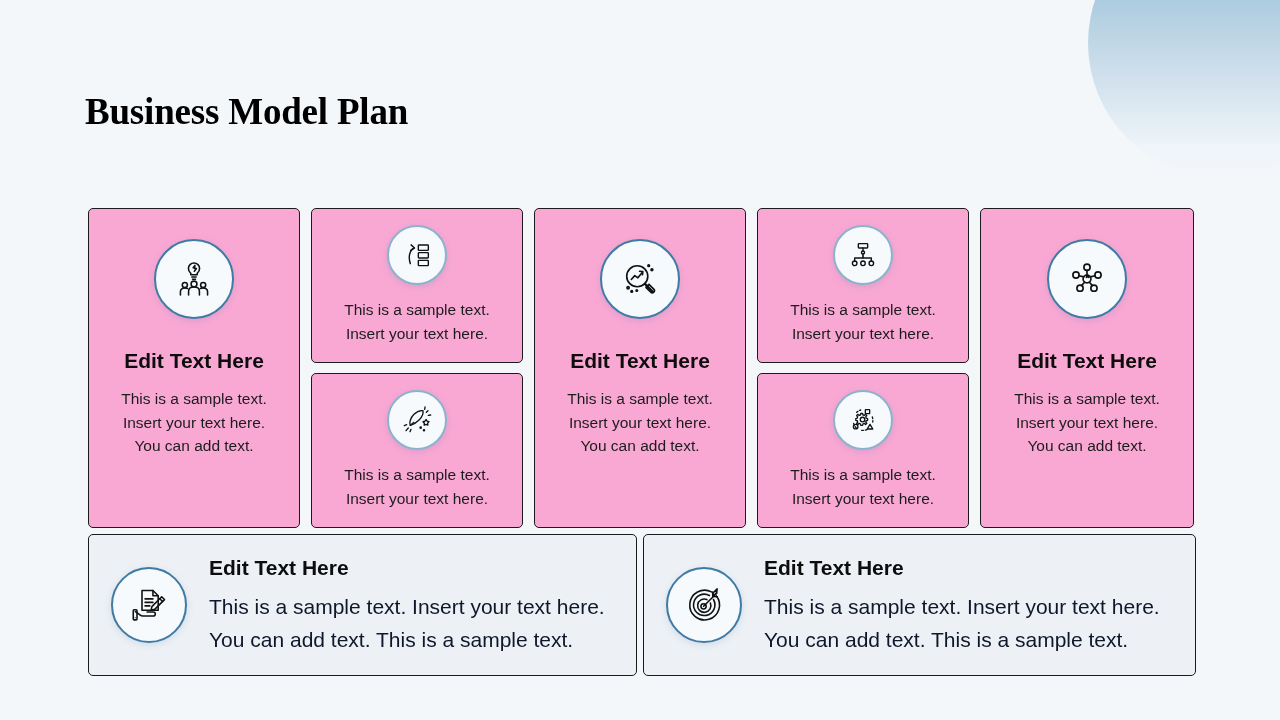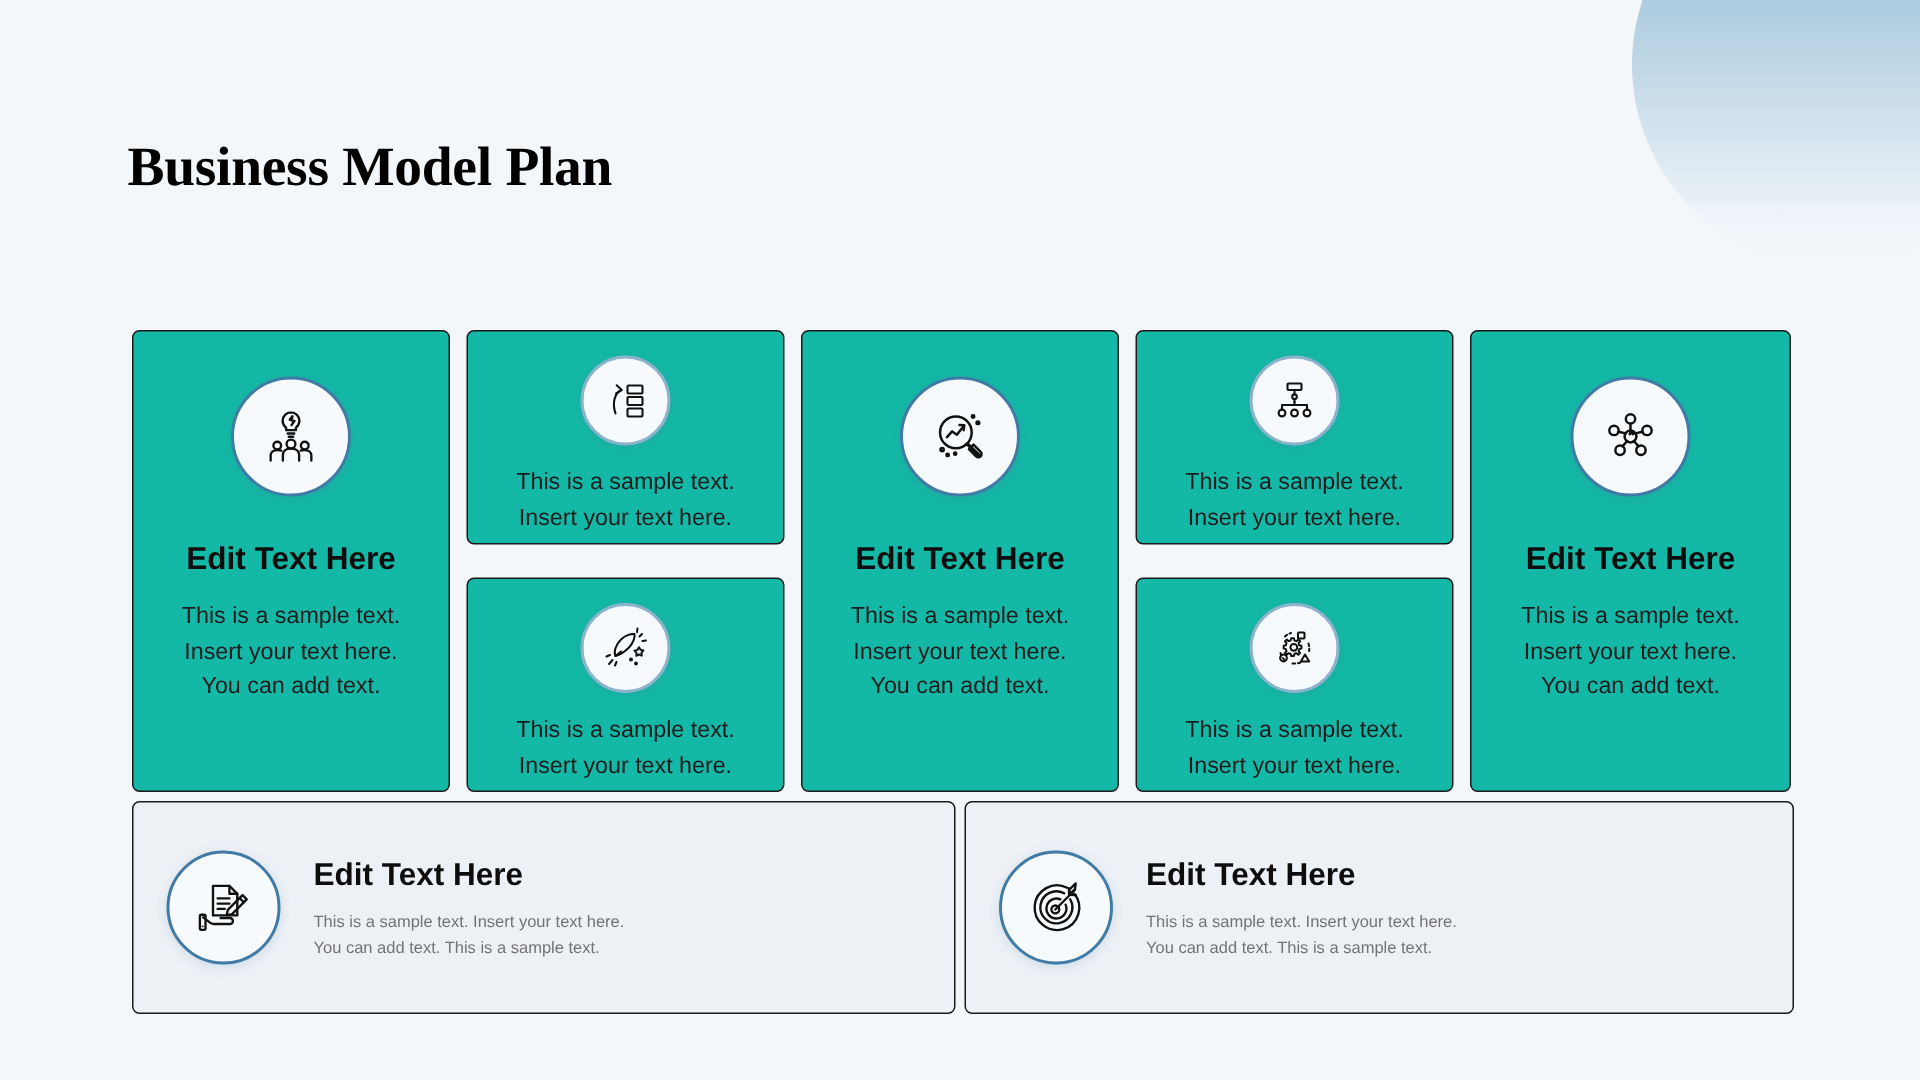--- a/index.html
+++ b/index.html
@@ -53,26 +53,25 @@
   .col {
     display: flex;
     flex-direction: column;
     gap: 10px;
   }
   .col-tall  { width: 212px; }
   .col-stack { width: 212px; }
   .col-wide  { width: 214px; }
 
   .card {
-    background: #14b8a6;
+    background: #f9a8d4;
     border: 1.2px solid #1b1b1b;
     border-radius: 5px;
     box-sizing: border-box;
     position: relative;
-    margin-top: 12px;
   }
   .card-tall {
     height: 320px;
     padding-top: 30px;
     display: flex;
     flex-direction: column;
     align-items: center;
   }
   .card-half {
     height: 155px;
@@ -150,23 +149,23 @@
   .banner-left  { width: 549px; }
   .banner-right { width: 553px; }
   .banner-text { padding-top: 2px; }
   .banner-heading {
     font-size: 21px;
     font-weight: bold;
     color: #0d0d0d;
     margin-bottom: 11px;
   }
   .banner-body {
-    font-size: 11px;
+    font-size: 21px;
     line-height: 1.53;
-    color: #737373;
+    color: #0f172a;
   }
 </style>
 </head>
 <body>
 
 <div class="deco-blob"></div>
 
 <div class="page-title">Business Model Plan</div>
 
 <div class="cards-row">

